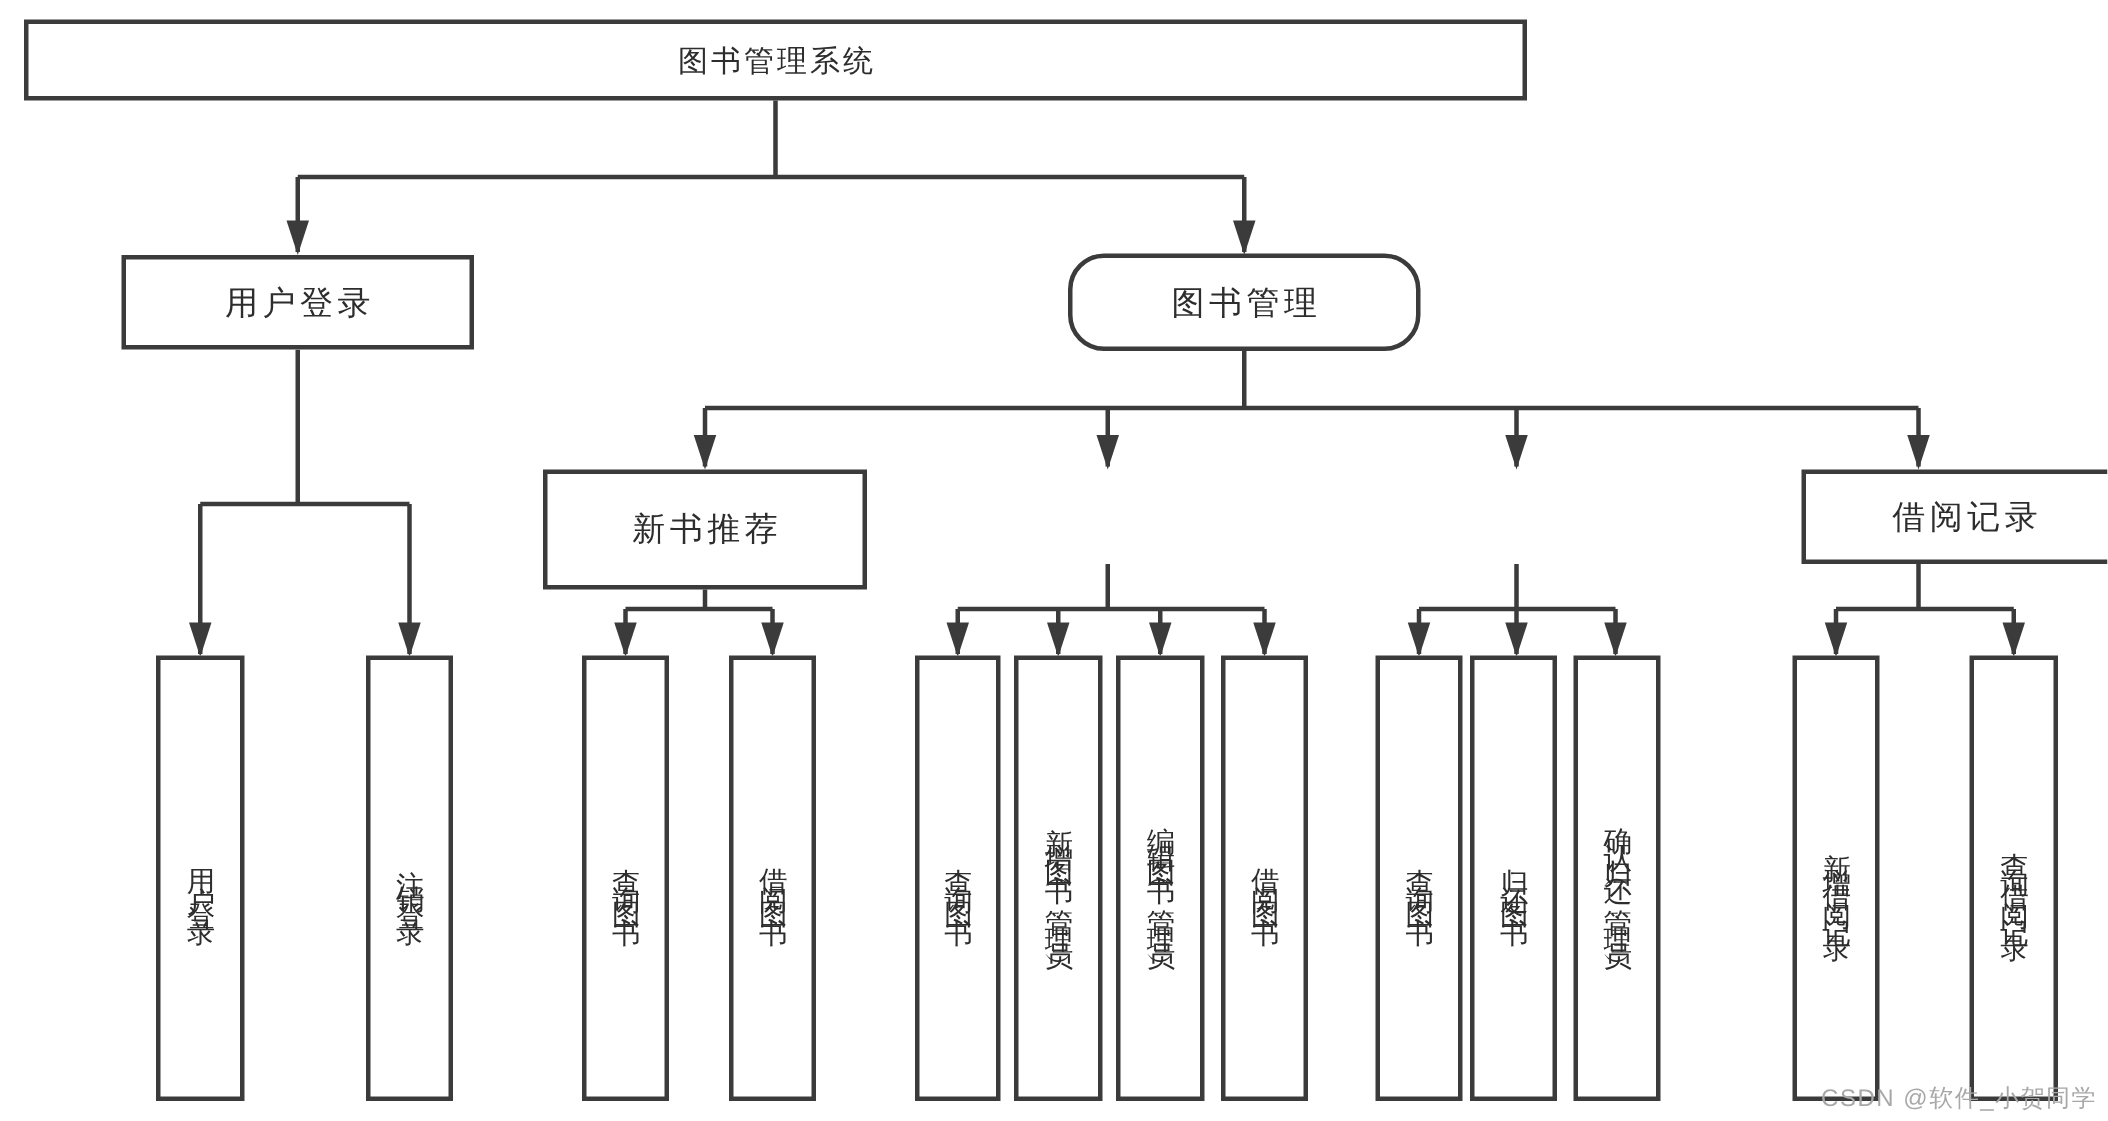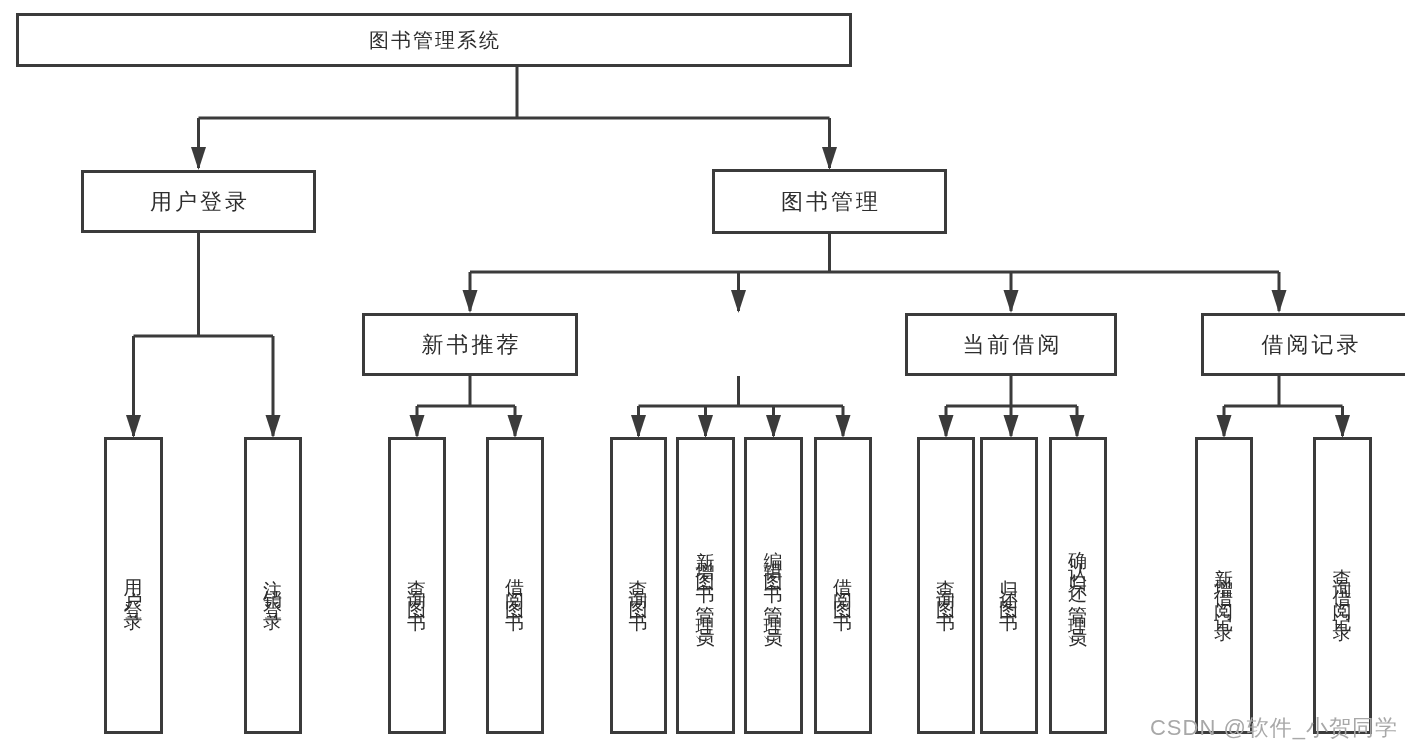--- a/index.html
+++ b/index.html
@@ -25,21 +25,21 @@
   .leaf span {
     writing-mode:vertical-rl;
     text-orientation:mixed;
     font-size:19px;
     line-height:1;
     letter-spacing:11px;
   }
   .watermark {
     position:absolute;
     right:7px; bottom:4px;
-    font-size:22px;
+    font-size:16px;
     letter-spacing:1px;
     color:#a8a8a8;
   }
 </style>
 </head>
 <body>
 
 <div id="canvas">
 
   <svg id="connectors" viewBox="0 0 1405 747" xmlns="http://www.w3.org/2000/svg">
@@ -78,36 +78,33 @@
       <polygon points="766,415 781,415 773.5,438"></polygon>
       <polygon points="835.5,415 850.5,415 843,438"></polygon>
       <polygon points="938.5,415 953.5,415 946,438"></polygon>
       <polygon points="1003.5,415 1018.5,415 1011,438"></polygon>
       <polygon points="1069.5,415 1084.5,415 1077,438"></polygon>
       <polygon points="1216.5,415 1231.5,415 1224,438"></polygon>
       <polygon points="1335,415 1350,415 1342.5,438"></polygon>
     </g>
   </svg>
 
-  <div class="box rootbox" style="left:16px; top:13px; width:836px; height:54px;">
+  <div class="box rootbox" style="left:16px; top:13px; width:1002px; height:54px;">
     <span>图书管理系统</span>
   </div>
 
   <div class="box hbox" style="left:81px; top:170px; width:235px; height:63px;">
     <span>用户登录</span>
   </div>
-  <div class="box hbox" style="left:712px; top:169px; width:235px; height:65px;">
+  <div class="box hbox" style="left:712px; top:169px; width:235px; height:65px;border-radius:24px;">
     <span>图书管理</span>
   </div>
 
-  <div class="box hbox" style="left:362px; top:313px; width:216px; height:63px;">
+  <div class="box hbox" style="left:362px; top:313px; width:216px; height:80px;">
     <span>新书推荐</span>
-  </div>
-  <div class="box hbox" style="left:905px; top:313px; width:212px; height:63px;">
-    <span>当前借阅</span>
   </div>
   <div class="box hbox" style="left:1172px; top:313px; width:218px; height:63px;margin-left:29px;">
     <span>借阅记录</span>
   </div>
 
   <div class="box leaf" style="left:104px; top:437px; width:59px; height:297px;">
     <span>用户登录</span>
   </div>
   <div class="box leaf" style="left:244px; top:437px; width:58px; height:297px;">
     <span>注销登录</span>

